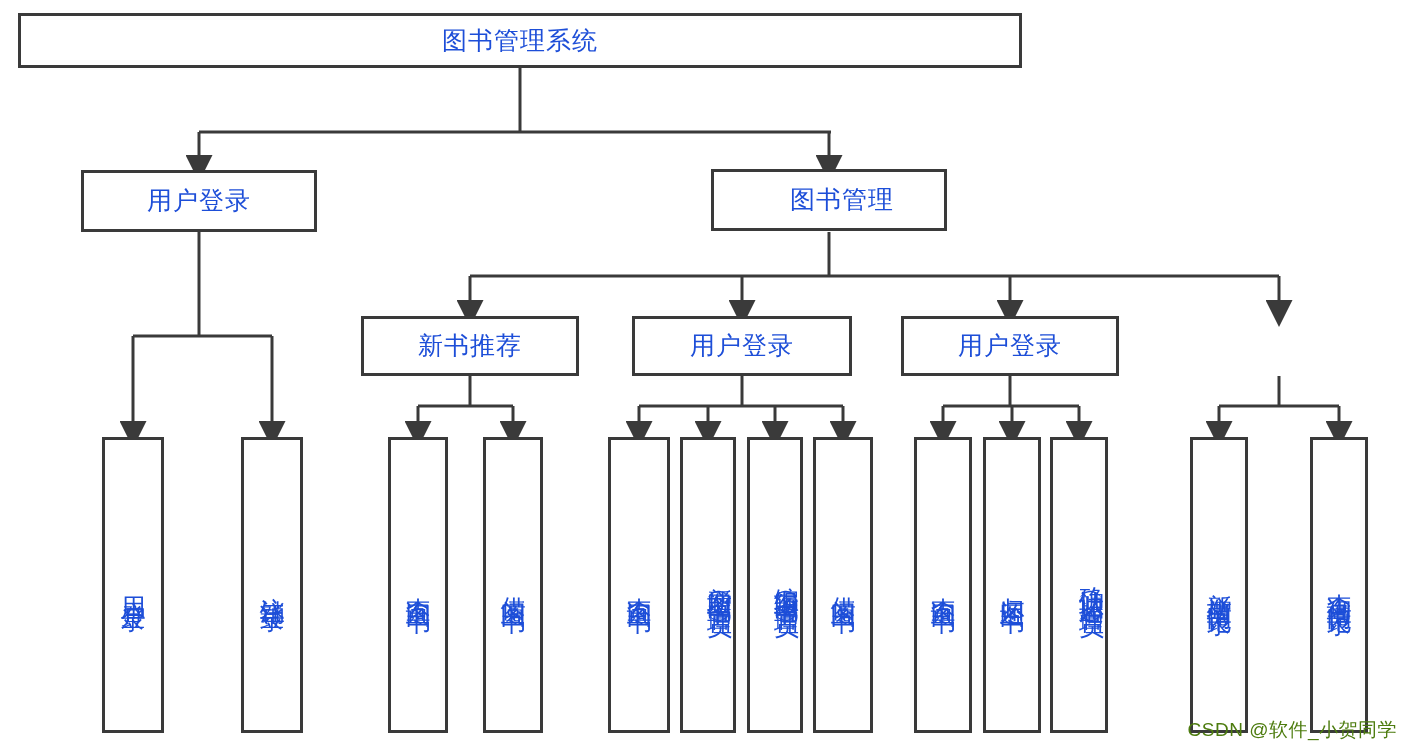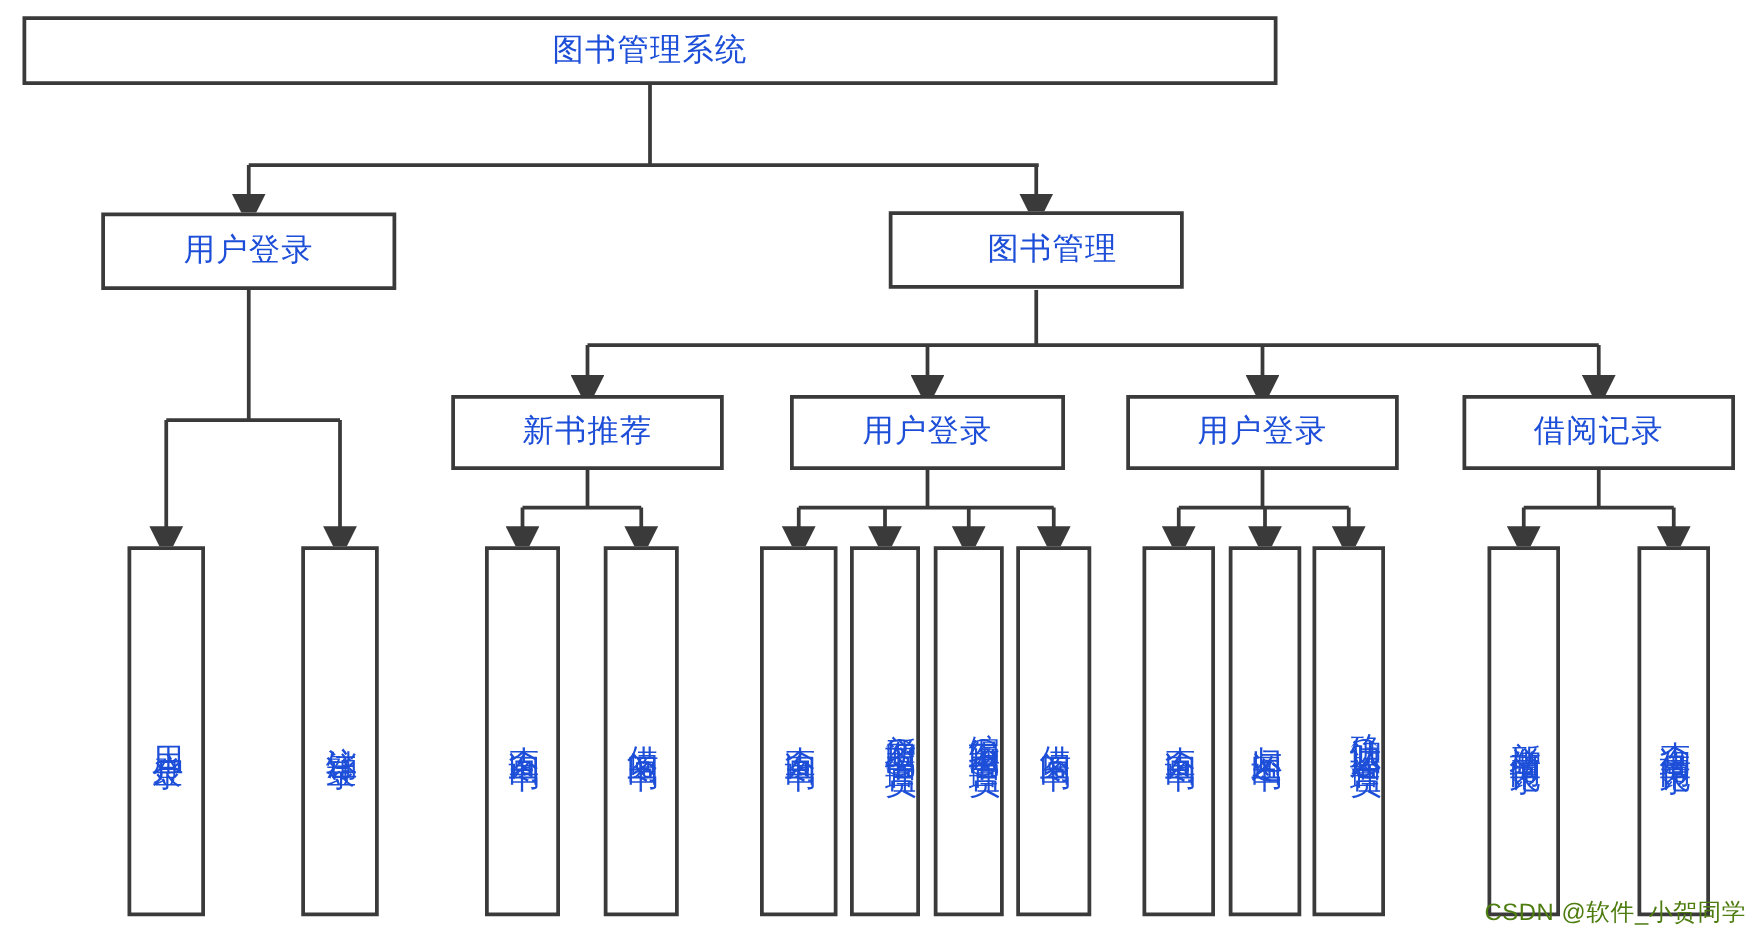--- a/index.html
+++ b/index.html
@@ -117,21 +117,20 @@
   </svg>
 
   <div class="node horiz root" style="left:18px; top:13px; width:1004px; height:55px;">图书管理系统</div>
 
   <div class="node horiz" style="left:81px; top:170px; width:236px; height:62px;">用户登录</div>
   <div class="node horiz" style="left:711px; top:169px; width:236px; height:62px;padding-left:26px;">图书管理</div>
 
   <div class="node horiz" style="left:361px; top:316px; width:218px; height:60px;">新书推荐</div>
   <div class="node horiz" style="left:632px; top:316px; width:220px; height:60px;">用户登录</div>
   <div class="node horiz" style="left:901px; top:316px; width:218px; height:60px;">用户登录</div>
-  <div class="node horiz" style="left:1170px; top:316px; width:218px; height:60px;">借阅记录</div>
 
   <div class="node vert" style="left:102px; top:437px; width:62px; height:296px;">用户登录</div>
   <div class="node vert" style="left:241px; top:437px; width:62px; height:296px;">注销登录</div>
 
   <div class="node vert" style="left:388px; top:437px; width:60px; height:296px;">查询图书</div>
   <div class="node vert" style="left:483px; top:437px; width:60px; height:296px;">借阅图书</div>
 
   <div class="node vert" style="left:608px; top:437px; width:62px; height:296px;">查询图书</div>
   <div class="node vert" style="left:680px; top:437px; width:56px; height:296px; align-items:flex-start;">新增图书（管理员）</div>
   <div class="node vert" style="left:747px; top:437px; width:56px; height:296px; align-items:flex-start;">编辑图书（管理员）</div>

